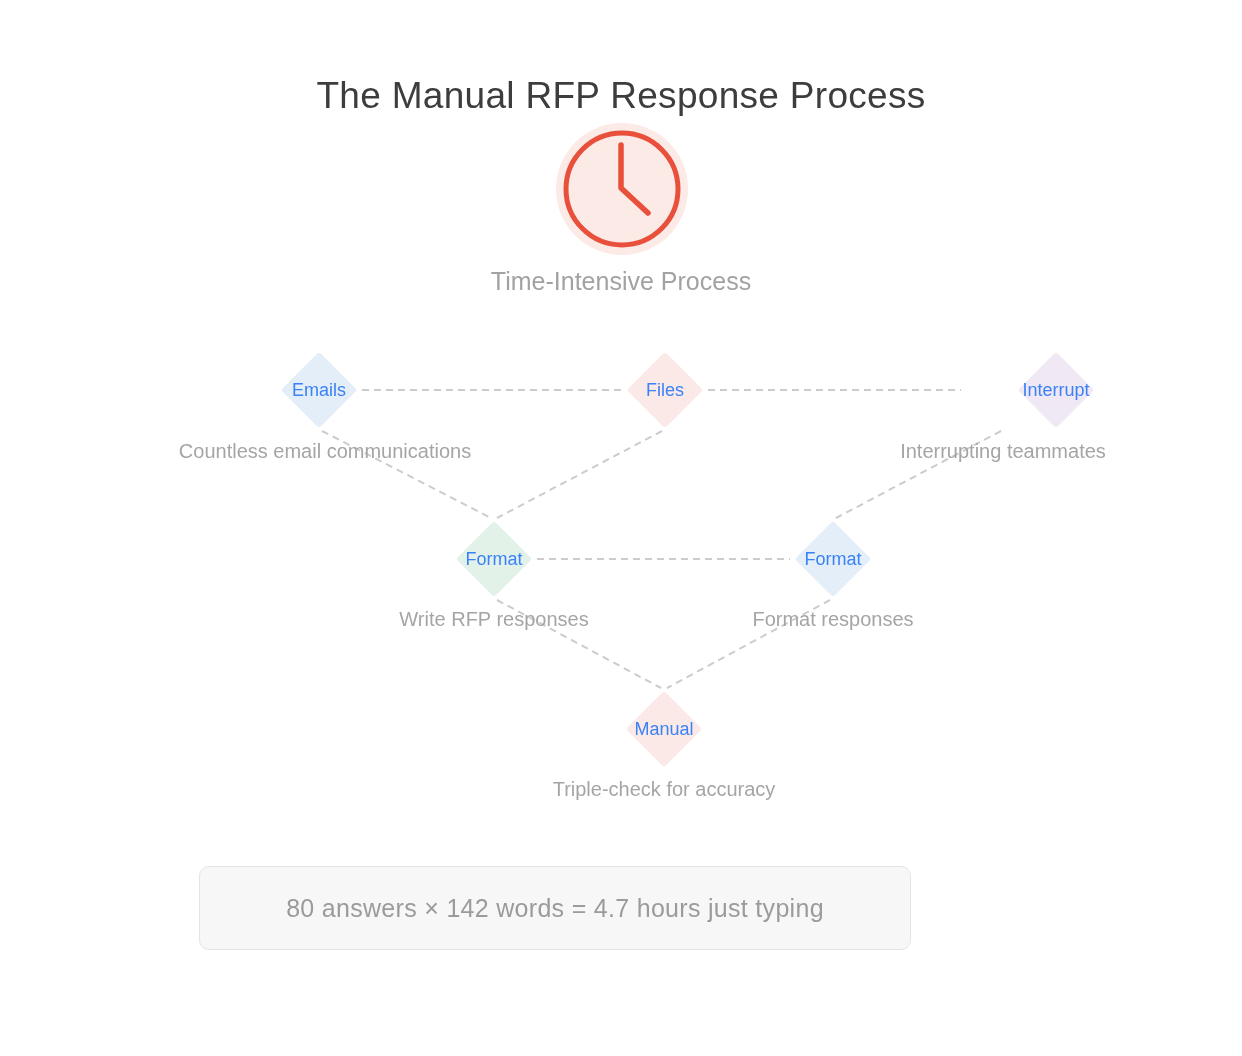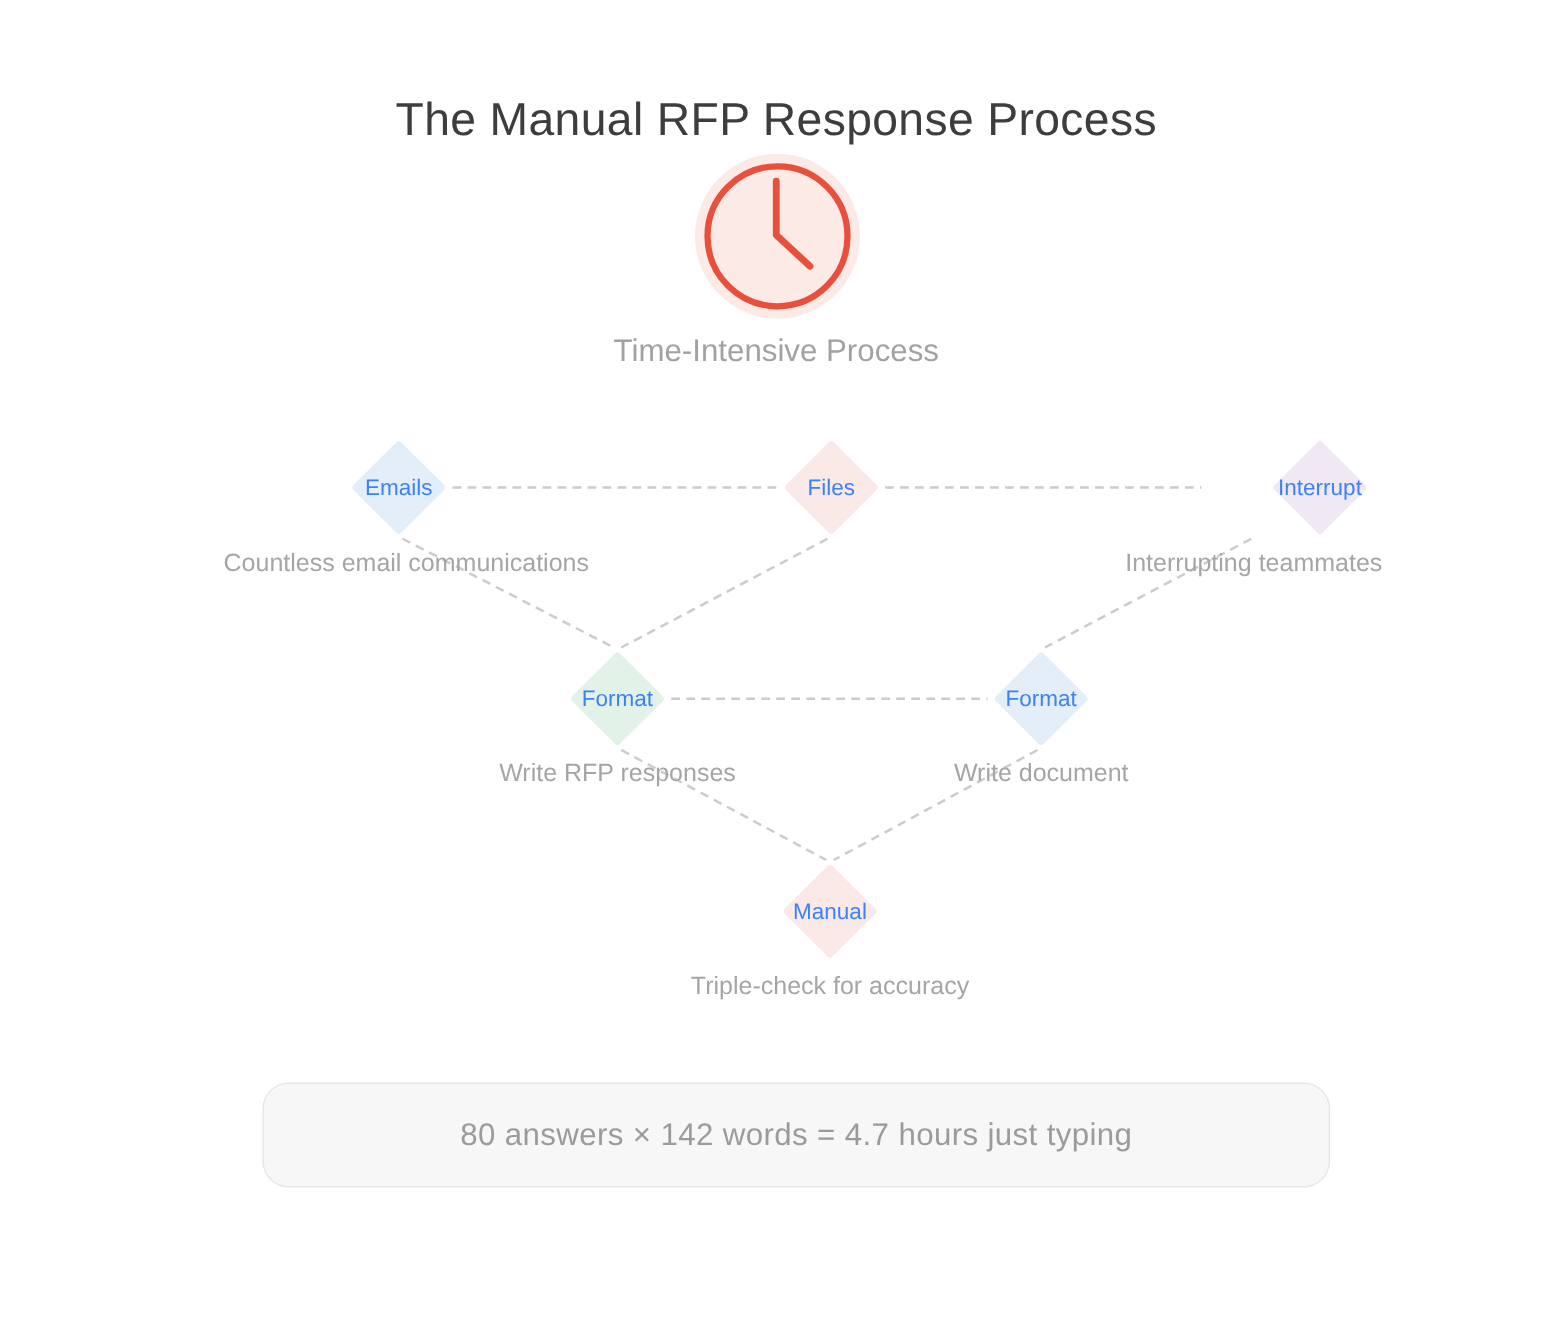--- a/index.html
+++ b/index.html
@@ -93,30 +93,29 @@
   .desc-emails    { left: 325px;  top: 440px; }
   .desc-files     { left: 664px;  top: 440px; }
   .desc-interrupt { left: 1003px; top: 440px; }
   .desc-write     { left: 494px;  top: 608px; }
   .desc-format    { left: 833px;  top: 608px; }
   .desc-check     { left: 664px;  top: 778px; }
   .summary-box {
     position: absolute;
     left: 199px;
     top: 866px;
-    width: 854px;
+    width: 712px;
     height: 84px;
     box-sizing: border-box;
     background: #f7f7f7;
     border: 1px solid #e4e4e4;
-    border-radius: 21px;
+    border-radius: 10px;
     display: flex;
     align-items: center;
     justify-content: center;
-    margin-left: 11px;
   }
   .summary-text {
     font-size: 25px;
     font-weight: 300;
     color: #9b9b9b;
     letter-spacing: 0.3px;
   }
 </style>
 </head>
 <body>
@@ -169,20 +168,20 @@
     <span class="node-label">Format</span>
   </div>
   <div class="node node-check">
     <div class="diamond" style="background-color: rgb(251, 233, 231);"></div>
     <span class="node-label">Manual</span>
   </div>
 
   <div class="desc desc-emails">Countless email communications</div>
   <div class="desc desc-interrupt">Interrupting teammates</div>
   <div class="desc desc-write">Write RFP responses</div>
-  <div class="desc desc-format">Write document</div>
+  <div class="desc desc-format">Format responses</div>
   <div class="desc desc-check">Triple-check for accuracy</div>
 
   <div class="summary-box">
     <span class="summary-text">80 answers × 142 words = 4.7 hours just typing</span>
   </div>
 
 </div>
 
 </body></html>

